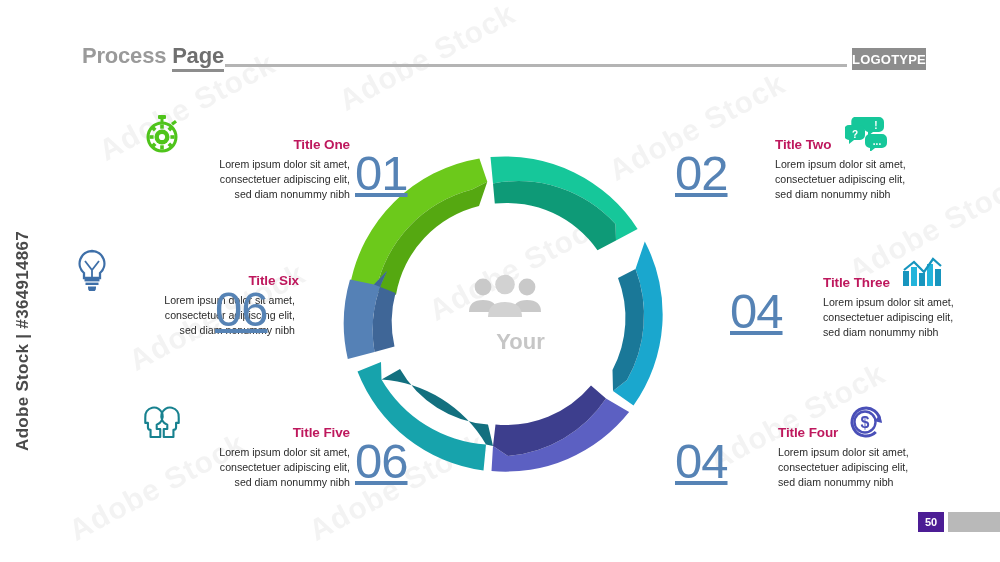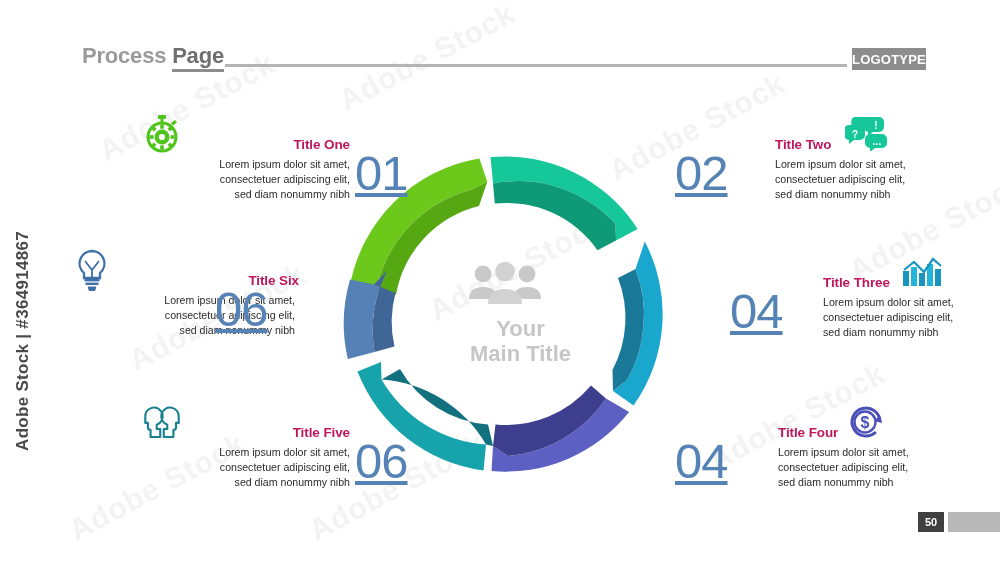--- a/index.html
+++ b/index.html
@@ -81,21 +81,21 @@
     align-items:center;
     justify-content:center;
     letter-spacing:0.2px;
   }
 
   
   .footer-num {
     position:absolute;
     left:918px; top:512px;
     width:26px; height:20px;
-    background:#404040;
+    background:#4c1d95;
     color:#ffffff;
     font-size:11px;
     font-weight:700;
     display:flex; align-items:center; justify-content:center;
     z-index:10;
   }
   .footer-bar {
     position:absolute;
     left:948px; top:512px;
     width:52px; height:20px;
@@ -281,21 +281,20 @@
     <svg width="78" height="48" viewBox="0 0 78 48">
       <circle cx="17" cy="13" r="8.4" fill="#c9c9c9"></circle>
       <path d="M3 38 q0-12 14-12 t14 12 z" fill="#c9c9c9"></path>
       <circle cx="61" cy="13" r="8.4" fill="#c9c9c9"></circle>
       <path d="M47 38 q0-12 14-12 t14 12 z" fill="#c9c9c9"></path>
       <circle cx="39" cy="10.5" r="9.8" fill="#d2d2d2"></circle>
       <path d="M22 43 q0-15 17-15 t17 15 z" fill="#d2d2d2"></path>
     </svg>
     <div class="center-title">
       <div>Your</div>
-      <div>Main Title</div>
     </div>
   </div>
 </div>
 
 <div class="item" style="left:100px; top:112px; width:250px;">
   <div class="icon-box" style="position:absolute; left:40px; top:0;">
     <svg width="40" height="40" viewBox="0 0 40 40">
       <rect x="16" y="1" width="8" height="4" rx="1" fill="#4FC41B"></rect>
       <rect x="18.5" y="4" width="3" height="4" fill="#4FC41B"></rect>
       <path d="M29 9 l4-3 2 2.6 -4 3 z" fill="#4FC41B"></path>

